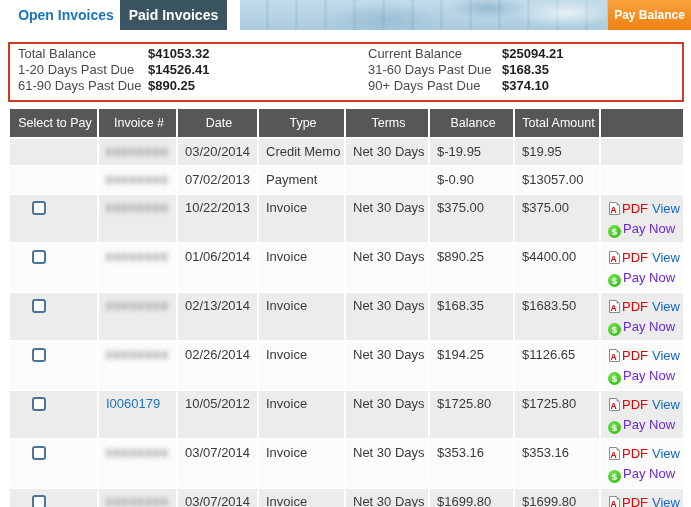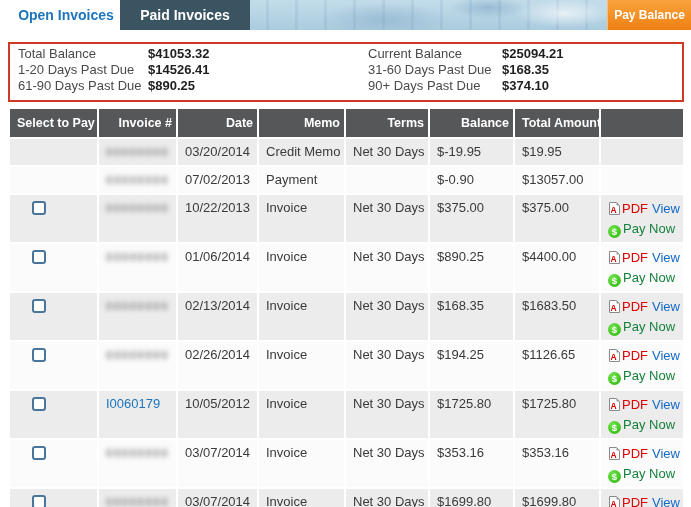--- a/index.html
+++ b/index.html
@@ -12,38 +12,38 @@
     background:
       radial-gradient(70px 20px at 72% 45%, rgba(255,255,255,.65), rgba(255,255,255,0) 70%),
       radial-gradient(90px 24px at 32% 65%, rgba(125,165,195,.45), rgba(125,165,195,0) 72%),
       radial-gradient(55px 16px at 55% 25%, rgba(85,135,175,.35), rgba(85,135,175,0) 70%),
       radial-gradient(40px 20px at 90% 70%, rgba(80,150,190,.45), rgba(80,150,190,0) 75%),
       repeating-linear-gradient(90deg, rgba(70,110,150,0) 0 26px, rgba(70,110,150,.10) 26px 29px),
       linear-gradient(#c3dcea, #abccdf); }
   .tab { position: absolute; top: 0; height: 30px; line-height: 30px; text-align: center;
     font-size: 14px; font-weight: 600; cursor: pointer; }
   .tab-open { left: 0; width: 120px; background: #fff; color: #1c75bc; padding-left: 12px; }
-  .tab-paid { left: 120px; width: 130px; background: #3a5561; color: #fff; }
+  .tab-paid { left: 120px; width: 107px; background: #3a5561; color: #fff; }
   .pay-balance { position: absolute; top: 0; right: 0; width: 84px; height: 30px;
     line-height: 30px; text-align: center; color: #fff; font-size: 12px; font-weight: 700;
     background: linear-gradient(#f9a33c, #ee8013); border-left: 1px solid #fbbd72; cursor: pointer; }
 
   
   .summary { width: 676px; margin: 12px 0 0 8px; border: 2px solid #cd3b27;
     padding: 2px 0 6px 0; display: grid;
     grid-template-columns: 138px 78px 134px 142px 128px 52px;
     font-size: 13px; line-height: 16px; color: #4a4a4a; }
   .s-label { padding-left: 8px; white-space: nowrap; }
   .s-val { font-weight: 700; color: #1f1f1f; white-space: nowrap; }
 
   
   table.inv { border-collapse: collapse; margin: 5px 0 0 8px; table-layout: fixed;
     width: 675px; }
-  table.inv th { background: #565759; color: #fff; font-size: 12.5px; font-weight: 700;
-    text-align: right; padding: 7px 4px 7px 7px; border: 2px solid #fff; white-space: nowrap;
+  table.inv th { background: #565759; color: #fff; font-size: 12.5px; font-weight: 400;
+    text-align: center; padding: 7px 4px 7px 7px; border: 2px solid #fff; white-space: nowrap;
     overflow: hidden; }
   table.inv td { border: 2px solid #fff; vertical-align: top; font-size: 13px; color: #3a3a3a;
     padding: 5px 4px 4px 7px; white-space: nowrap; overflow: hidden; }
   tr.r-gray  td { background: #ececec; }
   tr.r-white td { background: #fbfbfb; }
   .w0 { width: 89px; } .w1 { width: 79px; } .w2 { width: 81px; margin-left: 24px; } .w3 { width: 87px; }
   .w4 { width: 84px; } .w5 { width: 85px; } .w6 { width: 86px; } .w7 { width: 84px; }
   td.c-short { height: 28px; }
   td.c-tall  { height: 44px; }
 
@@ -52,21 +52,21 @@
     cursor: pointer; display: inline-block; }
 
   .inv-link { color: #1c75bc; cursor: pointer; }
   .blurred { display: inline-block; color: #8d8d8d; font-weight: 700; font-size: 11.5px;
     letter-spacing: 1.5px; filter: blur(2.4px); user-select: none; }
 
   .act-line { line-height: 17px; white-space: nowrap; }
   .act-line a { text-decoration: none; cursor: pointer; }
   .pdf-label { color: #e00000; }
   .view-link { color: #1269c7; margin-left: 4px; }
-  .paynow-link { color: #15803d; }
+  .paynow-link { color: #6d28d9; }
   .pdf-icon { display: inline-block; vertical-align: -3px; margin-right: 1px; }
   .pay-icon { display: inline-block; width: 13px; height: 13px; border-radius: 50%;
     background: radial-gradient(circle at 35% 30%, #6fe34a, #2bb50a); color: #fff;
     font-size: 9.5px; font-weight: 700; text-align: center; line-height: 13px;
     vertical-align: -2px; margin-right: 2px; }
 </style>
 </head>
 <body>
 
 <div class="banner">
@@ -98,21 +98,21 @@
   <div class="s-val">$374.10</div>
   <div></div>
 </div>
 
 <table class="inv">
   <thead>
     <tr>
         <th class="w0">Select to Pay</th>
         <th class="w1">Invoice #</th>
         <th class="w2">Date</th>
-        <th class="w3">Memo</th>
+        <th class="w3">Type</th>
         <th class="w4">Terms</th>
         <th class="w5">Balance</th>
         <th class="w6">Total Amount</th>
         <th class="w7"></th>
       </tr>
   </thead>
   <tbody>
       <tr class="r-gray">
         <td class="w0 c-short"></td>
         <td class="w1 c-short"><span class="blurred">00000000</span></td>

